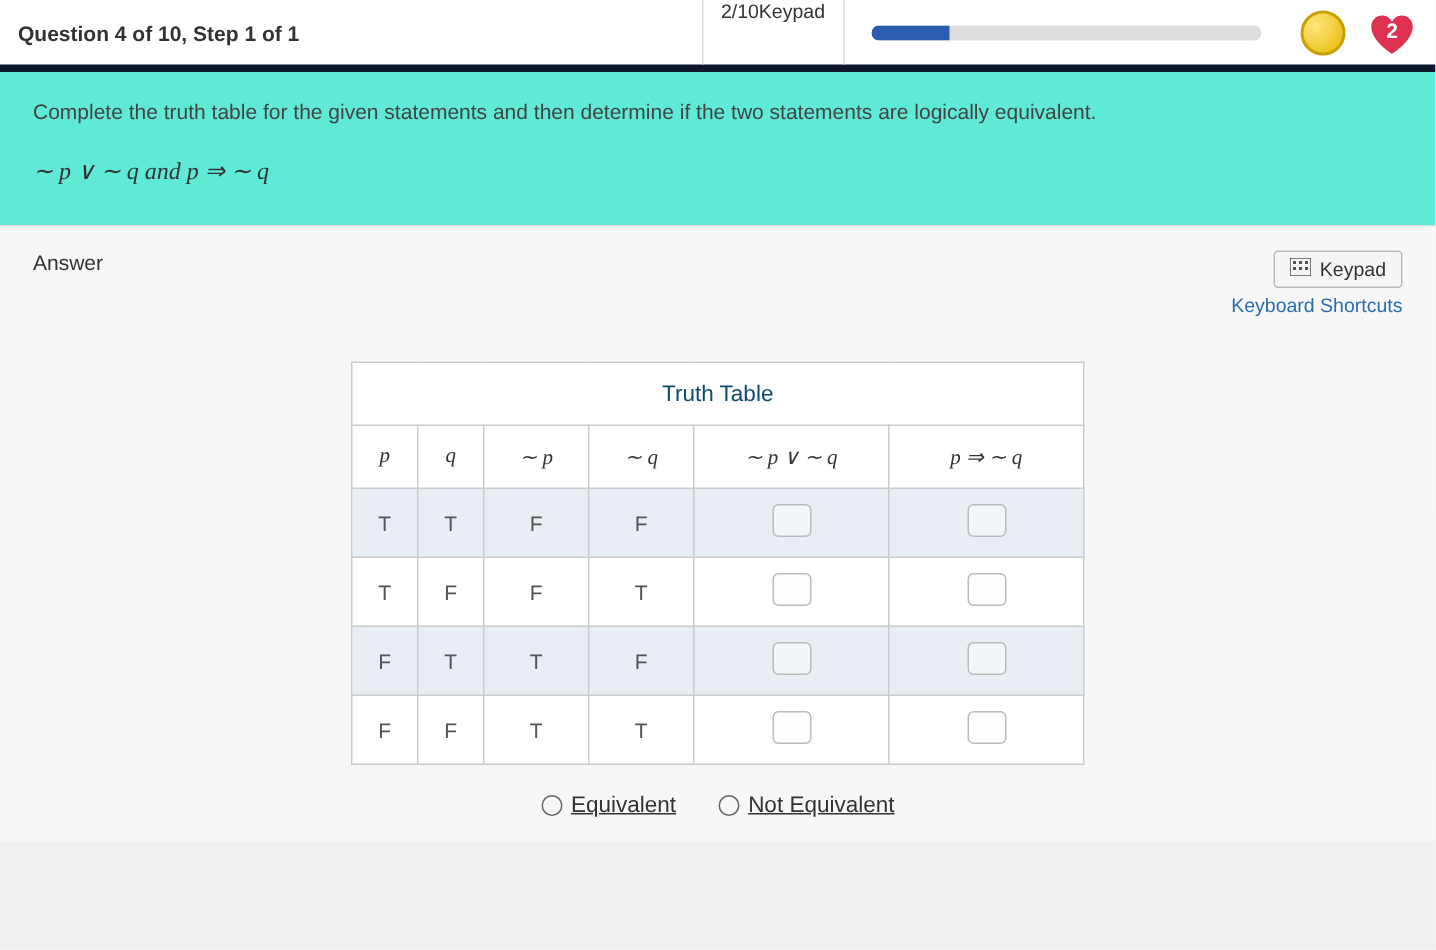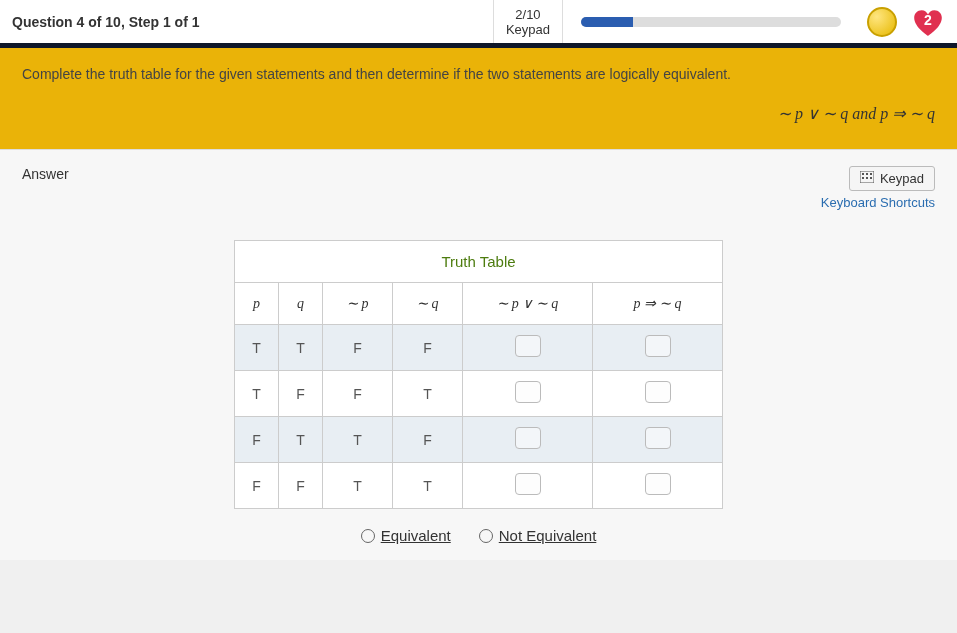--- a/index.html
+++ b/index.html
@@ -27,21 +27,21 @@
     .header-spacer { flex: 1; }
     .score-box {
       text-align: center;
       font-size: 13px;
       color: #333;
       padding: 0 12px;
       border-left: 1px solid #ddd;
       border-right: 1px solid #ddd;
       height: 100%;
       display: flex;
-      flex-direction: column;
+      flex-direction: row;
       justify-content: center;
       min-width: 70px;
     }
     .progress-wrap {
       width: 260px;
       height: 10px;
       background: #ddd;
       border-radius: 5px;
       margin: 0 18px;
       overflow: hidden;
@@ -68,30 +68,30 @@
     }
     .heart svg { width: 100%; height: 100%; }
     .heart-num {
       position: absolute;
       color: #fff;
       font-weight: bold;
       font-size: 14px;
       top: 7px;
     }
     .content {
-      background: #eab308;
+      background: #5eead4;
       padding: 18px 22px 0 22px;
       border-bottom: 1px solid #ddd;
     }
     .instructions {
       font-size: 14px;
       color: #444;
     }
     .formula {
-      text-align: right;
+      text-align: left;
       font-family: 'Times New Roman', serif;
       font-style: italic;
       font-size: 16px;
       color: #333;
       padding: 22px 0 26px 0;
     }
     .answer-section {
       background: #f7f7f7;
       padding: 16px 22px;
     }
@@ -137,21 +137,21 @@
     table.truth th, table.truth td {
       border: 1px solid #ccc;
       text-align: center;
       font-size: 14px;
       padding: 0;
     }
     table.truth .title-row th {
       height: 42px;
       font-weight: normal;
       font-size: 15px;
-      color: #4d7c0f;
+      color: #0c4a6e;
       margin-left: 32px;
     }
     table.truth .head-row th {
       height: 42px;
       font-family: 'Times New Roman', serif;
       font-style: italic;
       font-weight: normal;
       color: #333;
     }
     table.truth td {

